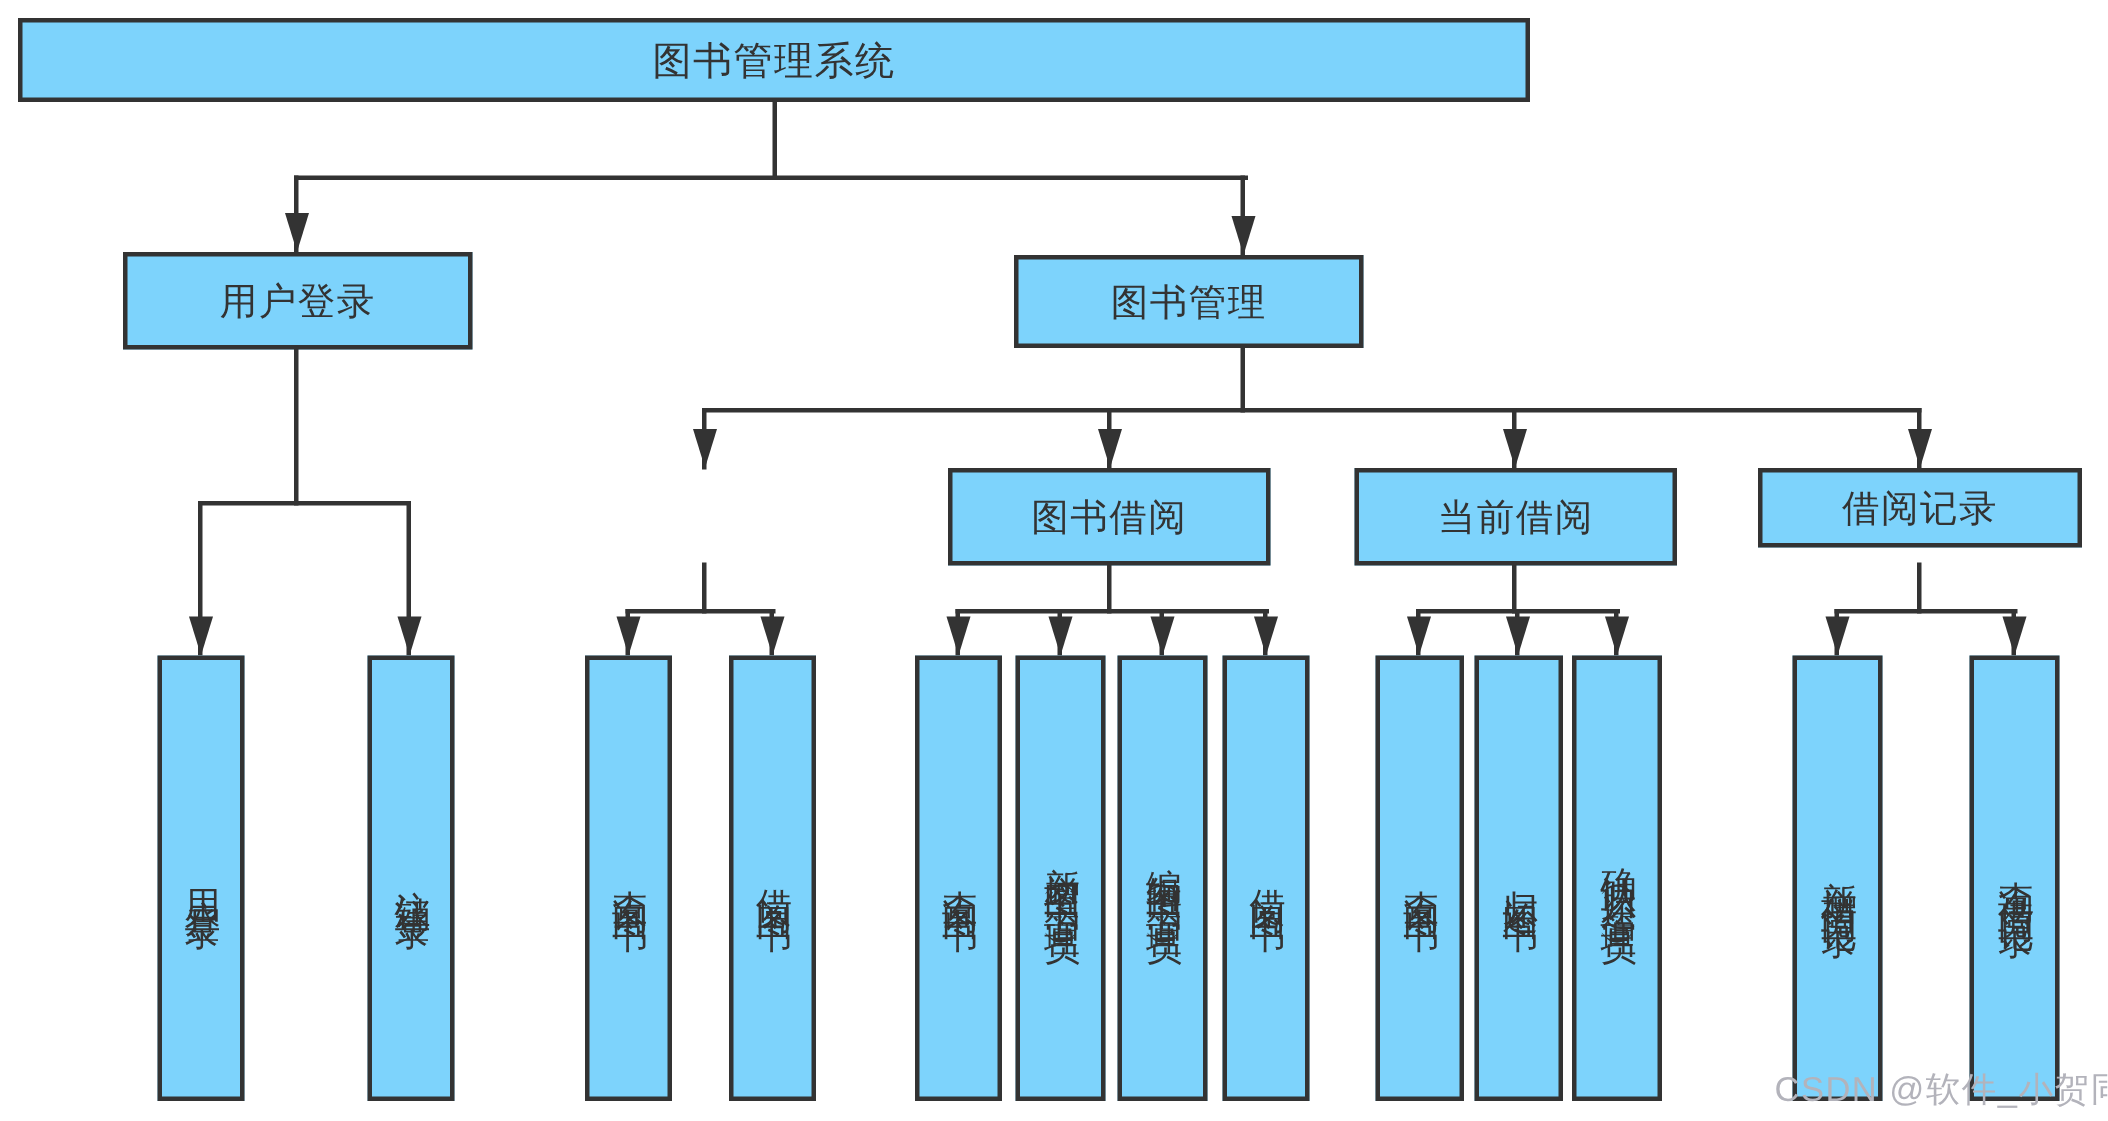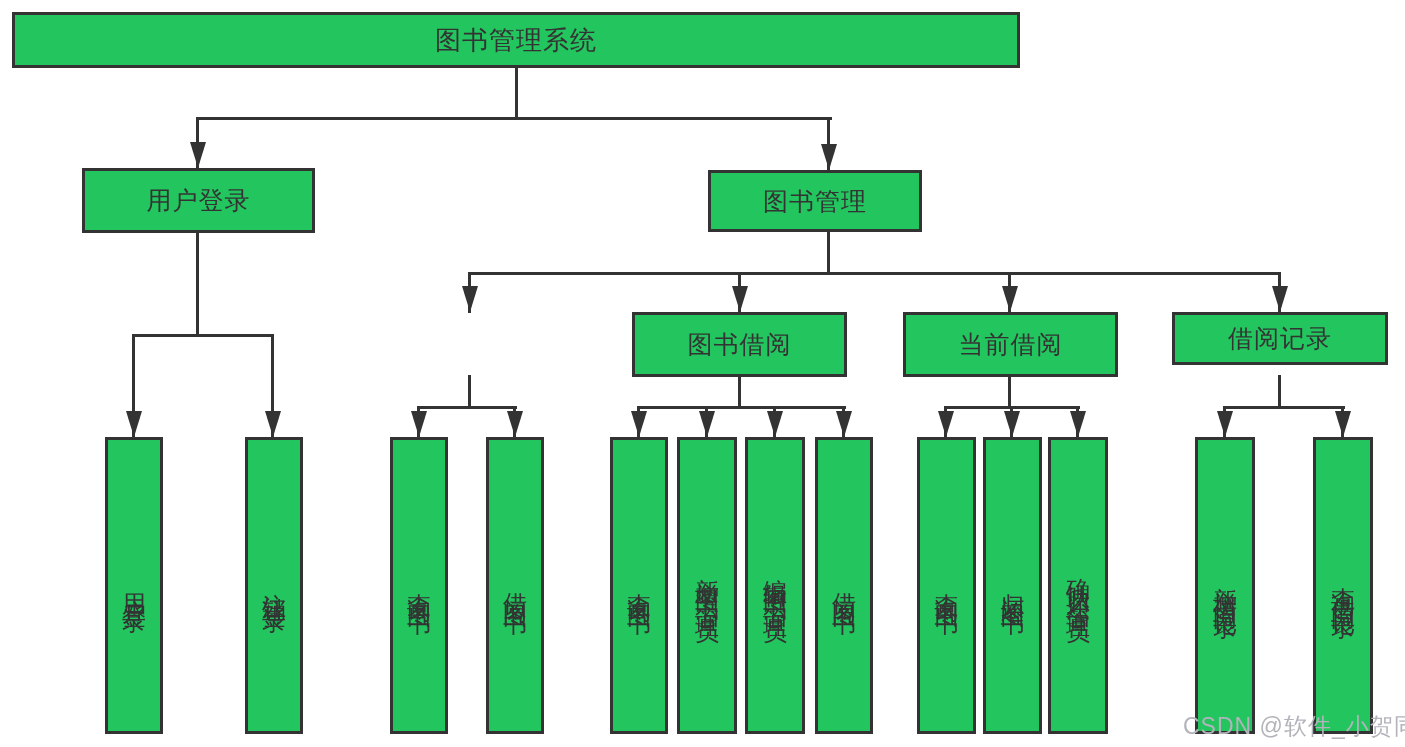--- a/index.html
+++ b/index.html
@@ -11,21 +11,21 @@
     width: 1405px;
     height: 747px;
     background: #ffffff;
     overflow: hidden;
   }
 
   
   .node {
     position: absolute;
     border: 3px solid #333333;
-    background: #22c55e;
+    background: #7dd3fc;
     display: flex;
     align-items: center;
     justify-content: center;
     color: #333333;
   }
   .node.hlabel span {
     font-size: 25px;
     letter-spacing: 1px;
     white-space: nowrap;
     color: #333333;
@@ -76,21 +76,21 @@
   <div class="vline" style="left:515px; top:66px; height:53px;"></div>
   <div class="hline" style="left:196px; top:117px; width:636px;"></div>
   <div class="vline" style="left:196px; top:117px; height:51px;"></div>
   <div class="arrow" style="left:190px; top:142px;"></div>
   <div class="vline" style="left:827px; top:117px; height:53px;"></div>
   <div class="arrow" style="left:821px; top:144px;"></div>
 
   <div class="node hlabel" style="left:82px; top:168px; width:233px; height:65px;">
     <span>用户登录</span>
   </div>
-  <div class="node hlabel" style="left:708px; top:170px; width:214px; height:62px;">
+  <div class="node hlabel" style="left:676px; top:170px; width:233px; height:62px;">
     <span>图书管理</span>
   </div>
 
   <div class="vline" style="left:196px; top:231px; height:106px;"></div>
   <div class="hline" style="left:132px; top:334px; width:142px;"></div>
   <div class="vline" style="left:132px; top:334px; height:103px;"></div>
   <div class="arrow" style="left:126px; top:411px;"></div>
   <div class="vline" style="left:271px; top:334px; height:103px;"></div>
   <div class="arrow" style="left:265px; top:411px;"></div>
 

